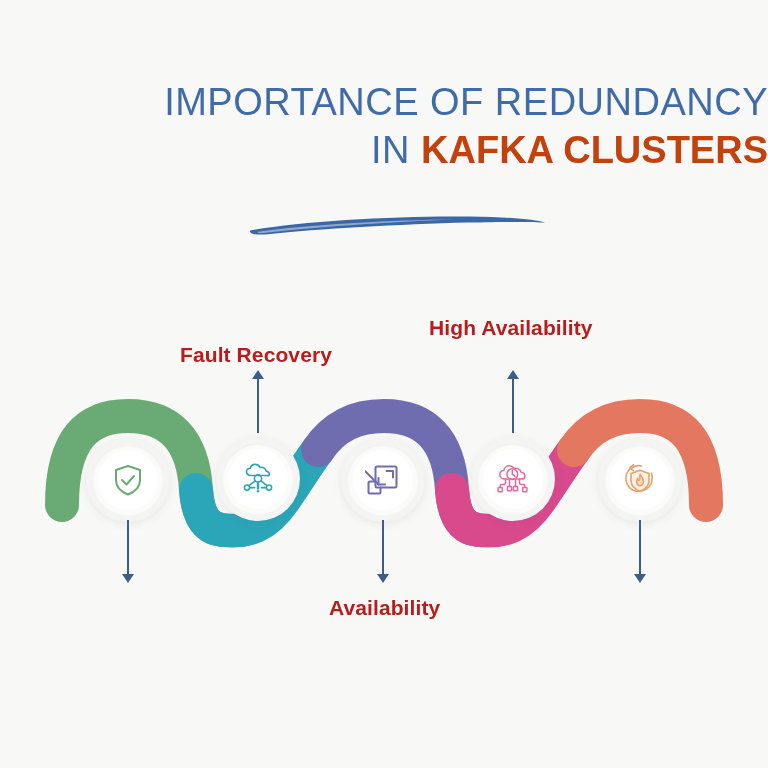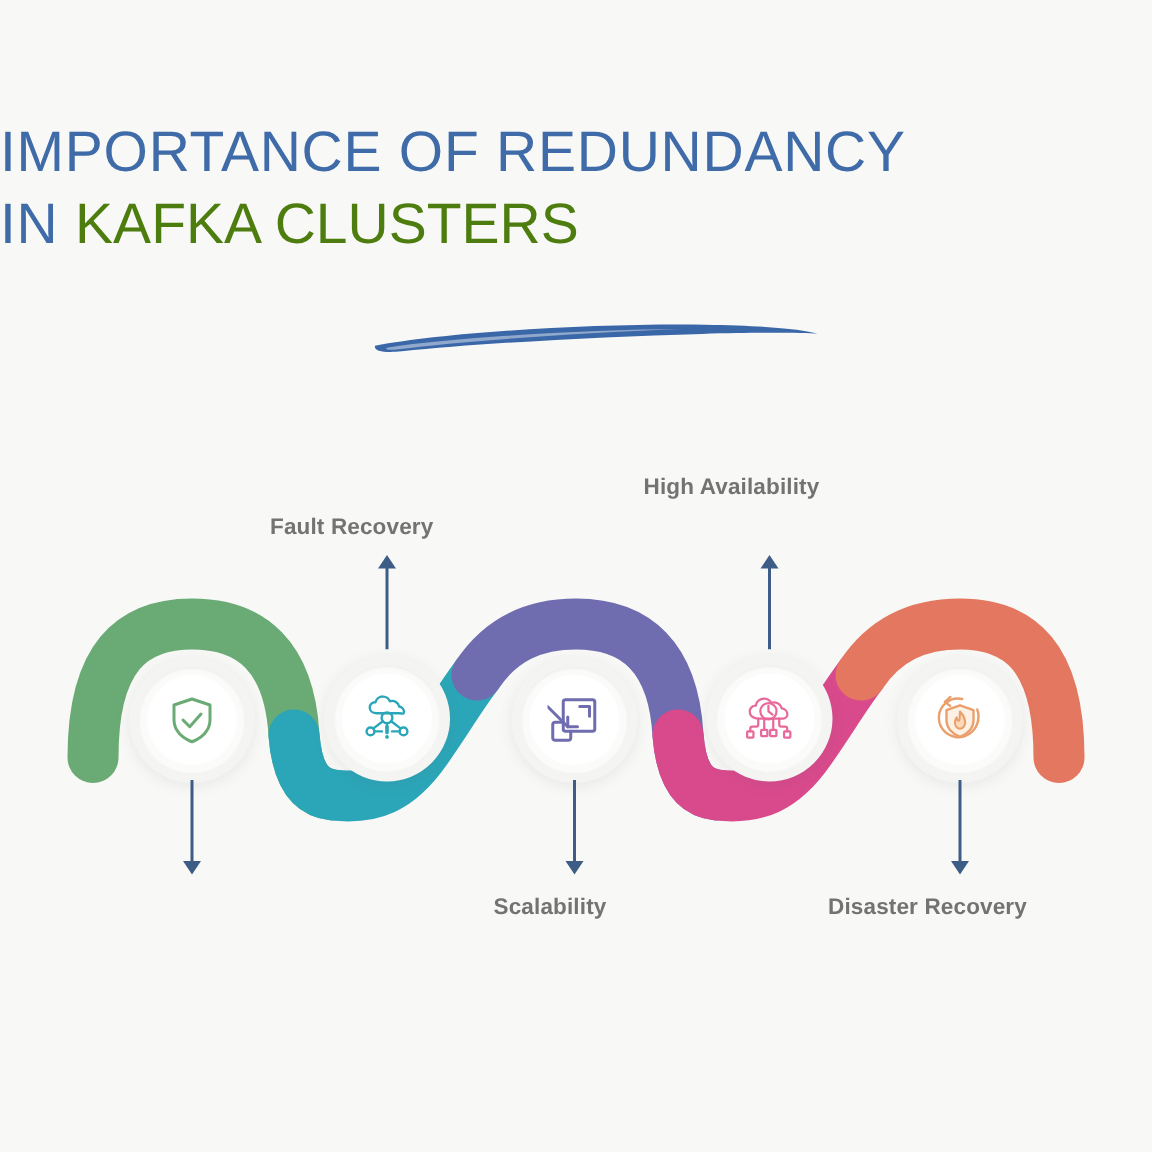--- a/index.html
+++ b/index.html
@@ -12,41 +12,41 @@
   #infographic {
     position: relative;
     width: 768px; height: 768px;
     background: #f8f8f6;
   }
 
   
   .title-block {
     position: absolute;
     top: 80px; left: 0; width: 768px;
-    text-align: left;
+    text-align: right;
   }
   .title-line1 {
     font-size: 38px;
     letter-spacing: 0.5px;
     color: #3f6ba8;
     font-weight: 400;
     line-height: 1.18;
     white-space: nowrap;
   }
   .title-line2 {
     font-size: 38px;
     letter-spacing: 0.5px;
     color: #3f6ba8;
     font-weight: 400;
     line-height: 1.35;
     white-space: nowrap;
   }
   .title-strong {
-    font-weight: 400;
-    color: #4d7c0f;
+    font-weight: 700;
+    color: #c2410c;
     letter-spacing: 0px;
   }
   .swoosh {
     position: absolute;
     top: 204px; left: 0; width: 768px;
     height: 46px;
     pointer-events: none;
   }
 
   
@@ -88,23 +88,23 @@
     justify-content: center;
   }
   .node svg { display: block; }
 
   
   .connector { position: absolute; }
 
   
   .wave-label {
     position: absolute;
-    font-size: 15px;
+    font-size: 21px;
     font-weight: 700;
-    color: #737373;
+    color: #b91c1c;
     white-space: nowrap;
     letter-spacing: 0.1px;
   }
 </style>
 </head>
 <body>
 
 <div id="infographic">
 
   <div class="title-block">
@@ -199,21 +199,21 @@
           <polyline points="28,15.5 28,9 21.5,9"></polyline>
           <polyline points="13.5,16 13.5,22.5 20,22.5"></polyline>
         </g>
       </svg>
     </div>
   </div>
   <svg class="connector" style="left:365px; top:520px; width:36px; height:66px;" viewBox="0 0 36 66">
     <line x1="18" y1="0" x2="18" y2="56" stroke="#3e5d86" stroke-width="2"></line>
     <path d="M12,54 L18,63 L24,54 Z" fill="#3e5d86"></path>
   </svg>
-  <div class="wave-label" style="left:329px; top:596px;">Scalability</div>
+  <div class="wave-label" style="left:329px; top:596px;">Availability</div>
 
   <div class="node" style="left:471px; top:437px;">
     <div class="ring-outer"></div>
     <div class="ring-mid"></div>
     <div class="ring-core">
       <svg width="38" height="38" viewBox="0 0 38 38">
         <g fill="none" stroke="#e8699b" stroke-width="1.5" stroke-linecap="round" stroke-linejoin="round">
           <path d="M11,19 C7.8,19 5.8,16.8 5.8,14.4 C5.8,12.2 7.6,10.4 9.8,10.5
                    C10.3,7.6 12.8,5.6 15.7,5.8 C17.6,5.9 19.2,7 20.1,8.6
                    C23,7.4 26.4,9.2 27.1,12.2 C29.4,12.5 31,14.4 30.9,16.6
@@ -251,15 +251,14 @@
         <path d="M19,13.3 C19,13.3 22.4,17.0 22.4,20.6 C22.4,23.0 20.9,24.8 19,24.8
                  C17.1,24.8 15.6,23.0 15.6,20.6 C15.6,19.3 16.2,18.1 16.8,17.2
                  C16.9,18.6 17.5,19.5 18.2,19.5 C19.0,19.5 18.6,17.4 19,13.3 Z" fill="#fbd9b9" stroke="#e9a06c" stroke-width="1.4" stroke-linejoin="round"></path>
       </svg>
     </div>
   </div>
   <svg class="connector" style="left:622px; top:520px; width:36px; height:66px;" viewBox="0 0 36 66">
     <line x1="18" y1="0" x2="18" y2="56" stroke="#3e5d86" stroke-width="2"></line>
     <path d="M12,54 L18,63 L24,54 Z" fill="#3e5d86"></path>
   </svg>
-  <div class="wave-label" style="left:552px; top:596px;">Disaster Recovery</div>
 
 </div>
 
 </body></html>

